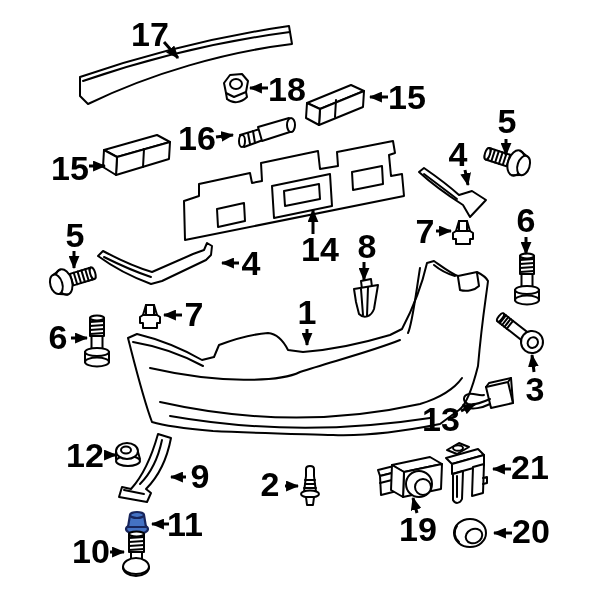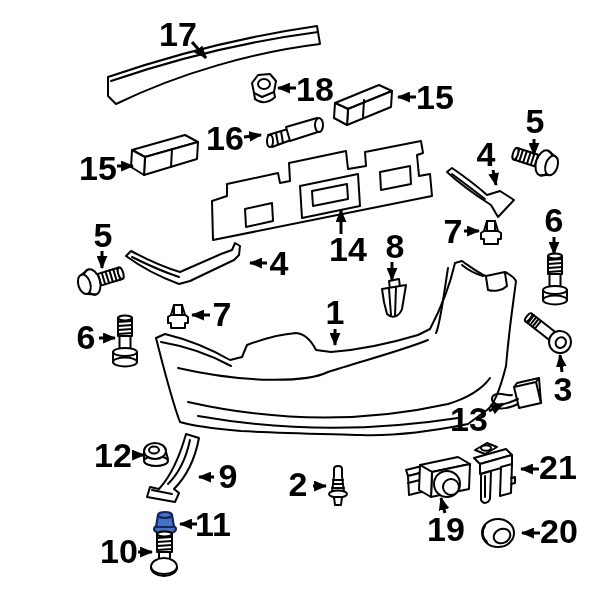--- a/index.html
+++ b/index.html
@@ -1,17 +1,17 @@
 <!DOCTYPE html>
 <html><head>
 <meta charset="utf-8">
 <style>
   html,body{margin:0;padding:0;background:#ffffff;}
   .stage{position:relative;width:556px;height:600px;background:#ffffff;overflow:hidden;
-         font-family:"Liberation Sans",sans-serif;padding-left:28px;}
+         font-family:"Liberation Sans",sans-serif;}
   svg{display:block;}
   .part{stroke:#000;stroke-width:2;fill:#fff;stroke-linejoin:round;stroke-linecap:round;}
   .part .ln{fill:none;}
   .hl{stroke:#17255c;stroke-width:2.2;}
   .arrow{stroke:#000;stroke-width:3;fill:none;}
   .callout{font-family:"Liberation Sans",sans-serif;font-weight:bold;font-size:34px;fill:#000;
            text-anchor:middle;}
 </style>
 </head>
 <body>

